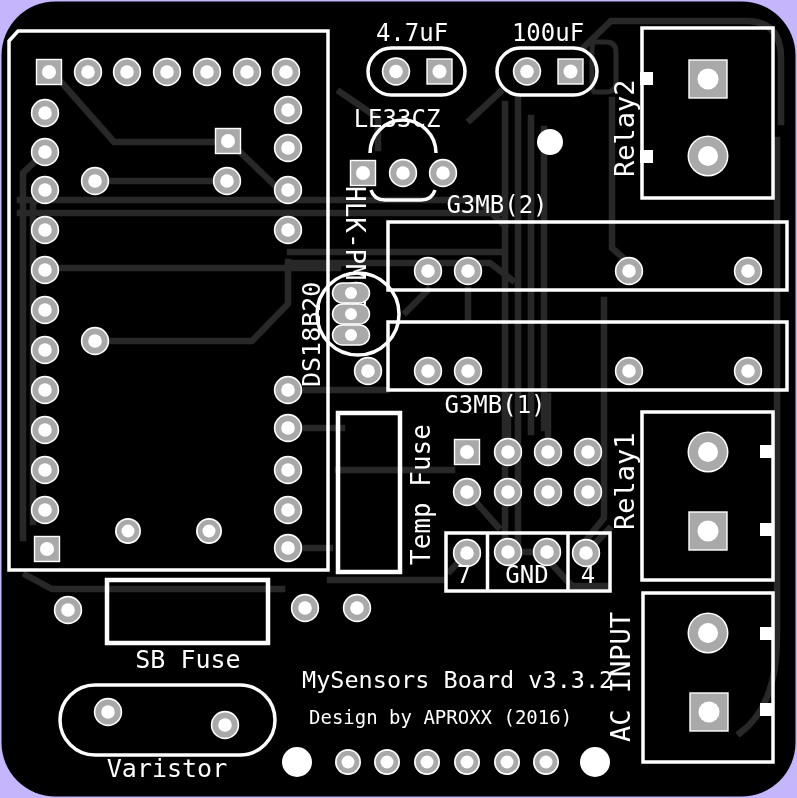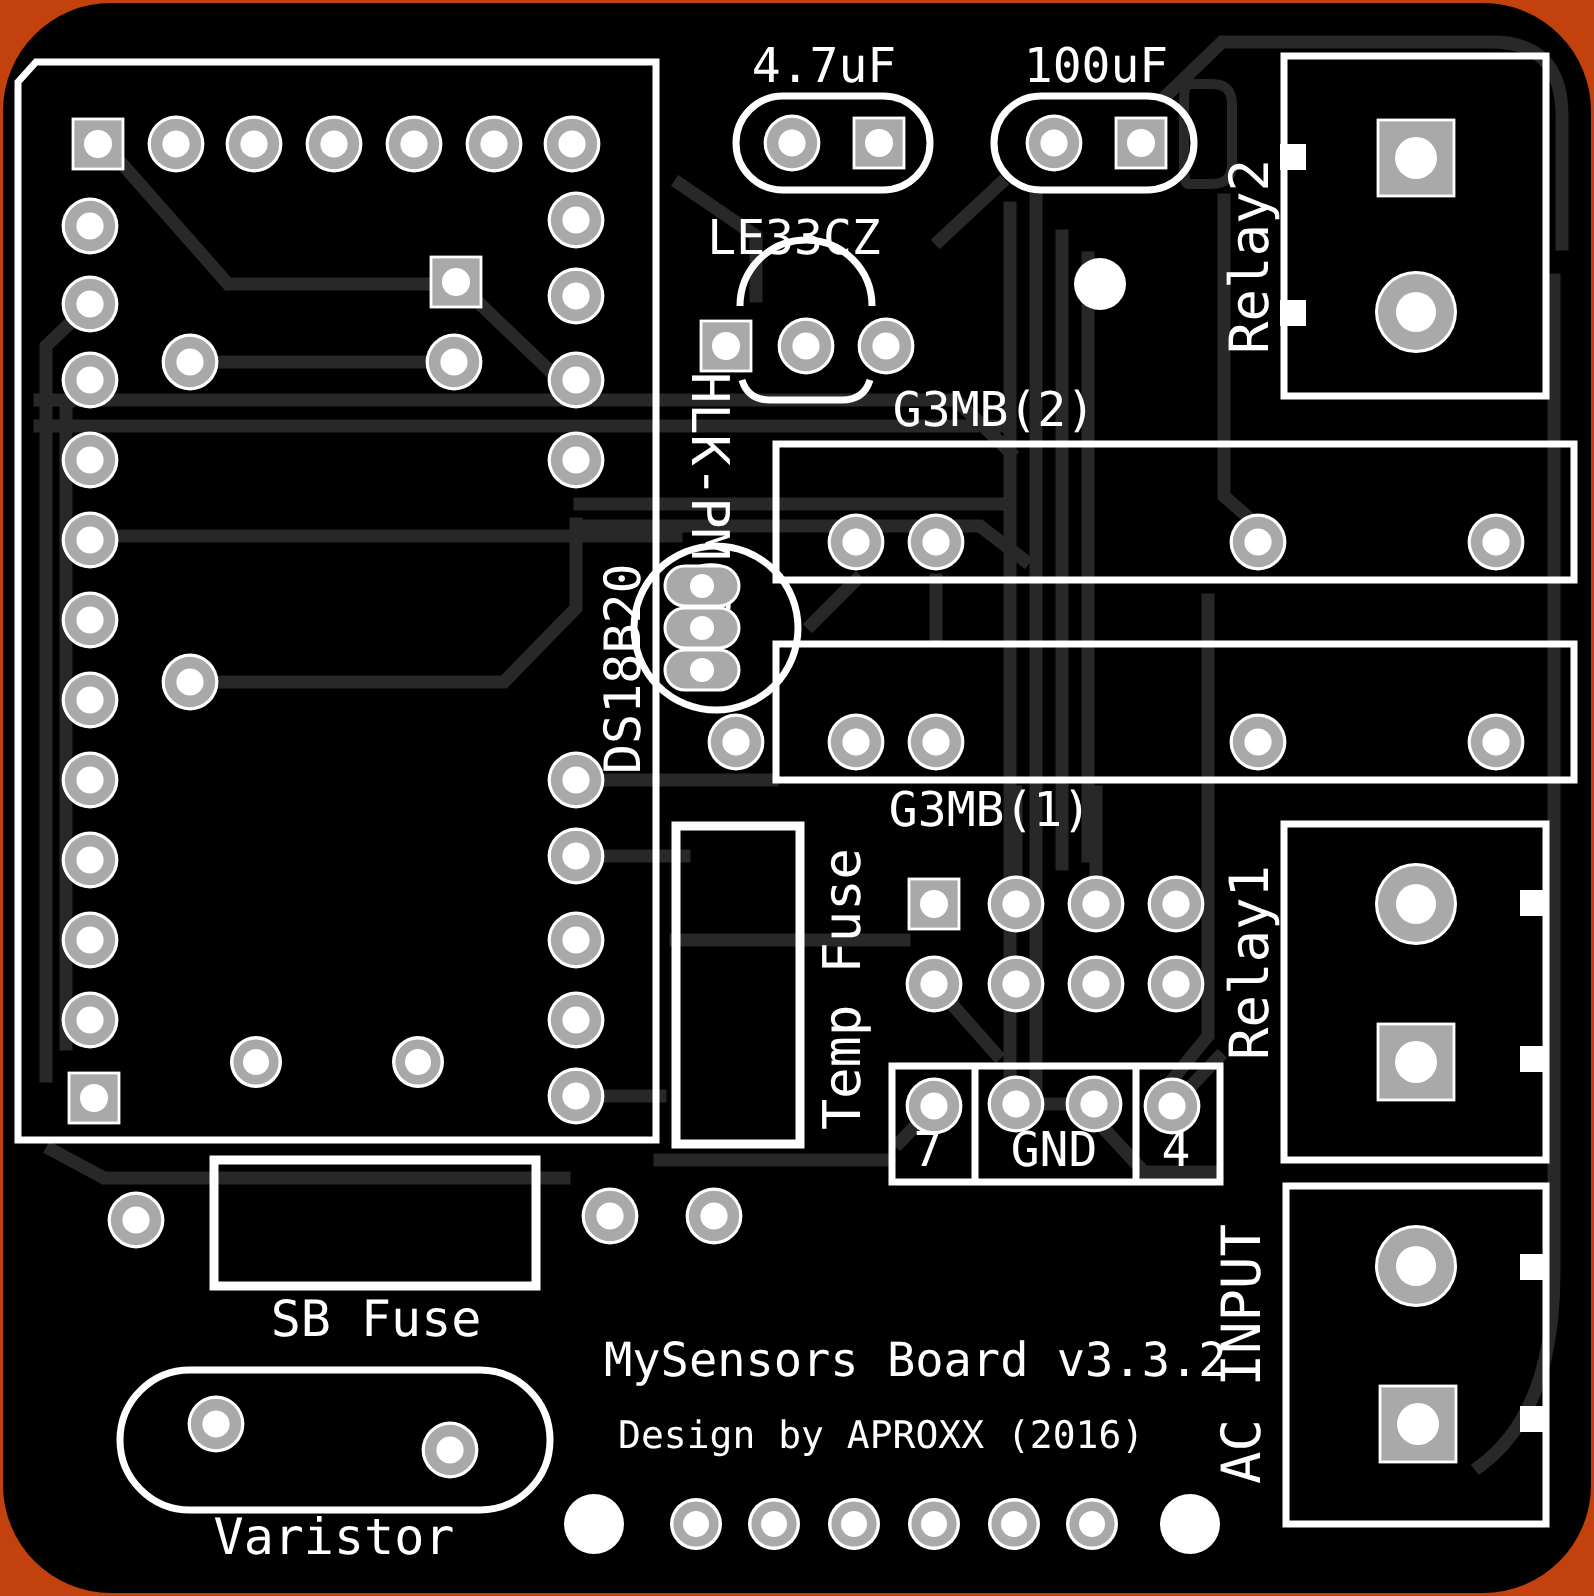--- a/index.html
+++ b/index.html
@@ -1,16 +1,16 @@
 <!DOCTYPE html>
 <html><head>
 <meta charset="utf-8">
 <style>
   html,body{margin:0;padding:0;background:#ffffff;}
-  .stage{width:797px;height:798px;position:relative;overflow:hidden;background:#c2410c;}
+  .stage{width:797px;height:798px;position:relative;overflow:hidden;background:#c4b5fd;}
   svg{display:block;}
   .silk{stroke:#ffffff;stroke-width:3.5;fill:none;}
   .silk-thick{stroke:#ffffff;stroke-width:4.5;fill:none;}
   .trace{stroke:#282828;stroke-width:6.5;fill:none;stroke-linecap:square;}
   .trace-thin{stroke:#282828;stroke-width:5;fill:none;}
   .silk-text{fill:#ffffff;font-family:"DejaVu Sans Mono","Liberation Mono",monospace;}
 </style>
 </head>
 <body>
 

